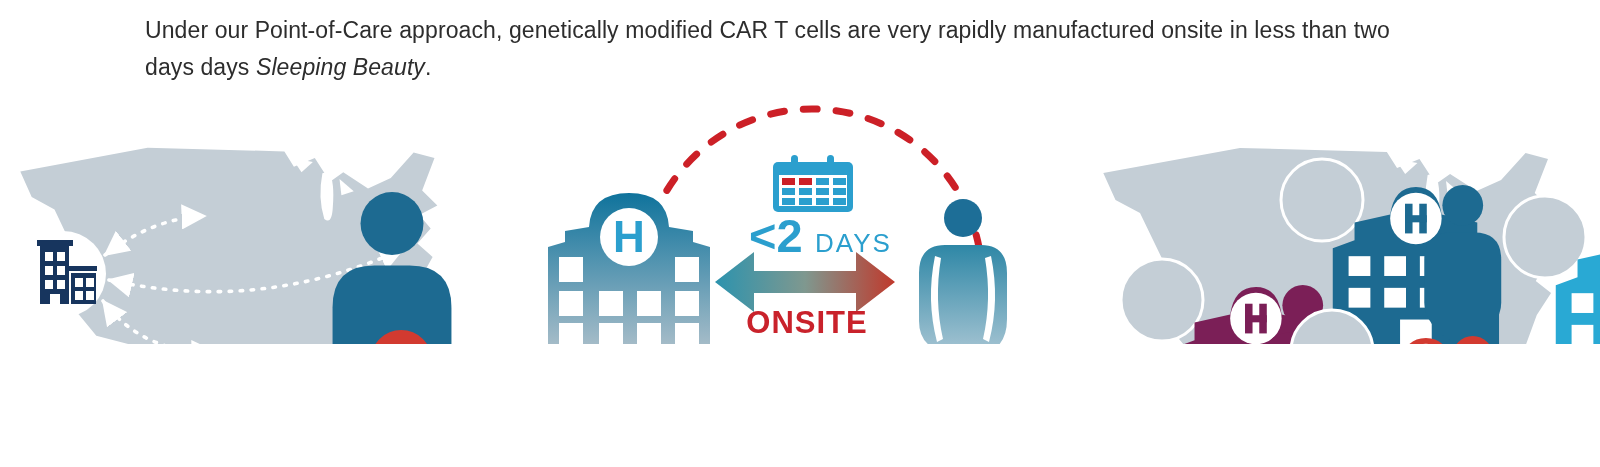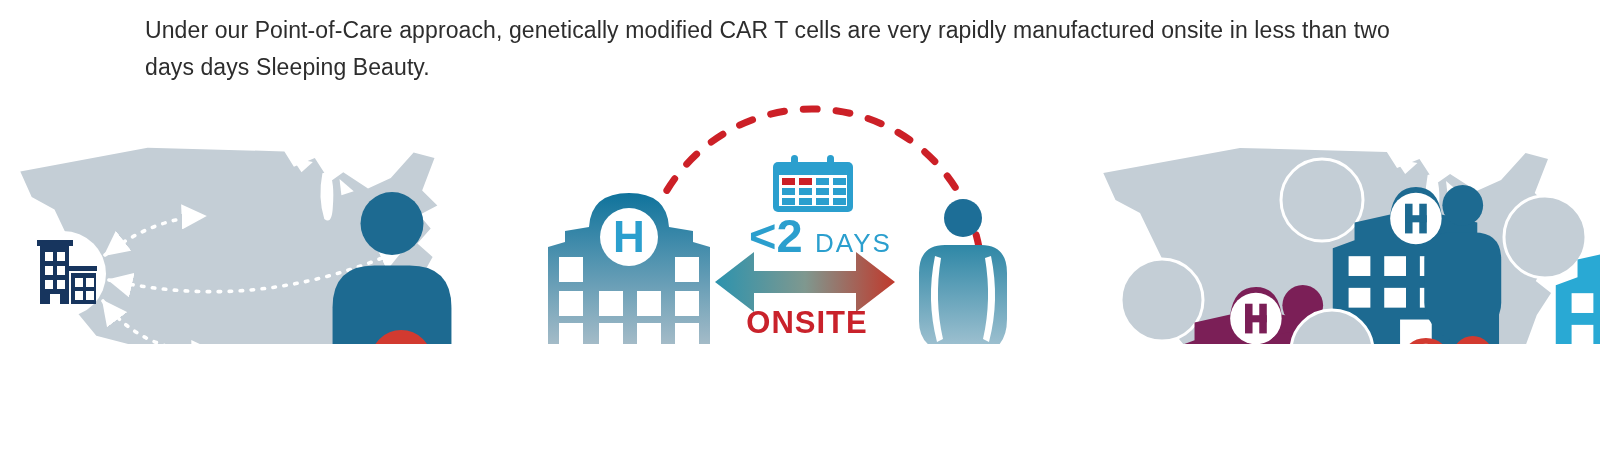--- a/index.html
+++ b/index.html
@@ -4,21 +4,21 @@
 <style>
   html,body{margin:0;padding:0;background:#fff;}
   .canvas{
     position:relative;width:1600px;height:344px;background:#ffffff;overflow:hidden;
     font-family:"Liberation Sans","DejaVu Sans",sans-serif;
   }
   .headline{
     position:absolute;left:145px;top:12px;width:1320px;
     font-size:23px;line-height:37px;color:#2d2d2d;letter-spacing:0.1px;
   }
-  .headline .it{}
+  .headline .it{font-style:italic;}
   .panel{position:absolute;}
   #left-map{left:5px;top:112px;width:480px;height:345px;}
   #center-diagram{left:525px;top:95px;width:500px;height:372px;}
   #right-map{left:1085px;top:112px;width:515px;height:345px;}
   svg{display:block;}
   text{font-family:"Liberation Sans","DejaVu Sans",sans-serif;}
 </style>
 </head>
 <body>
 

